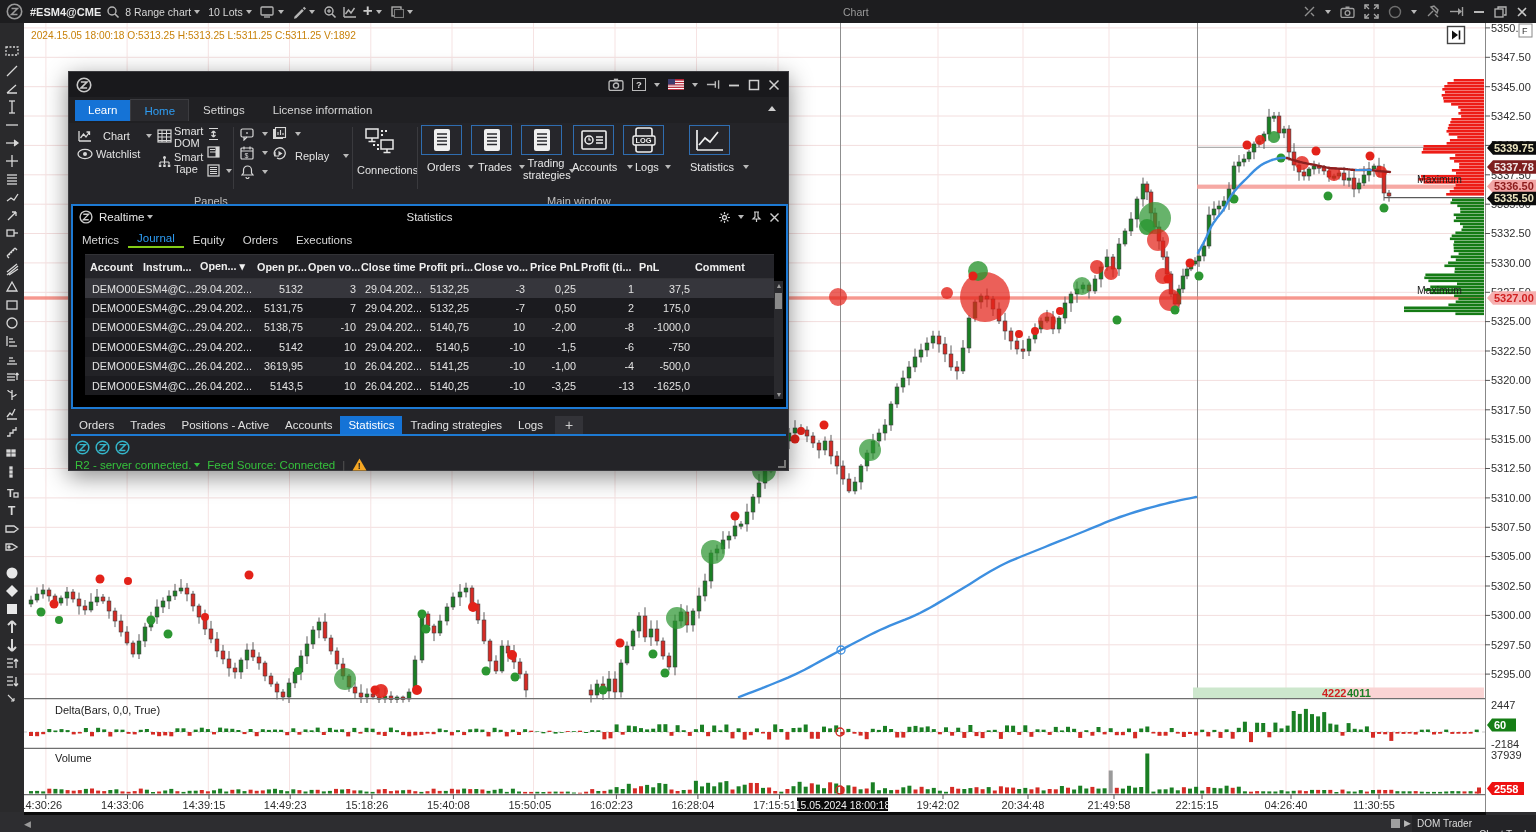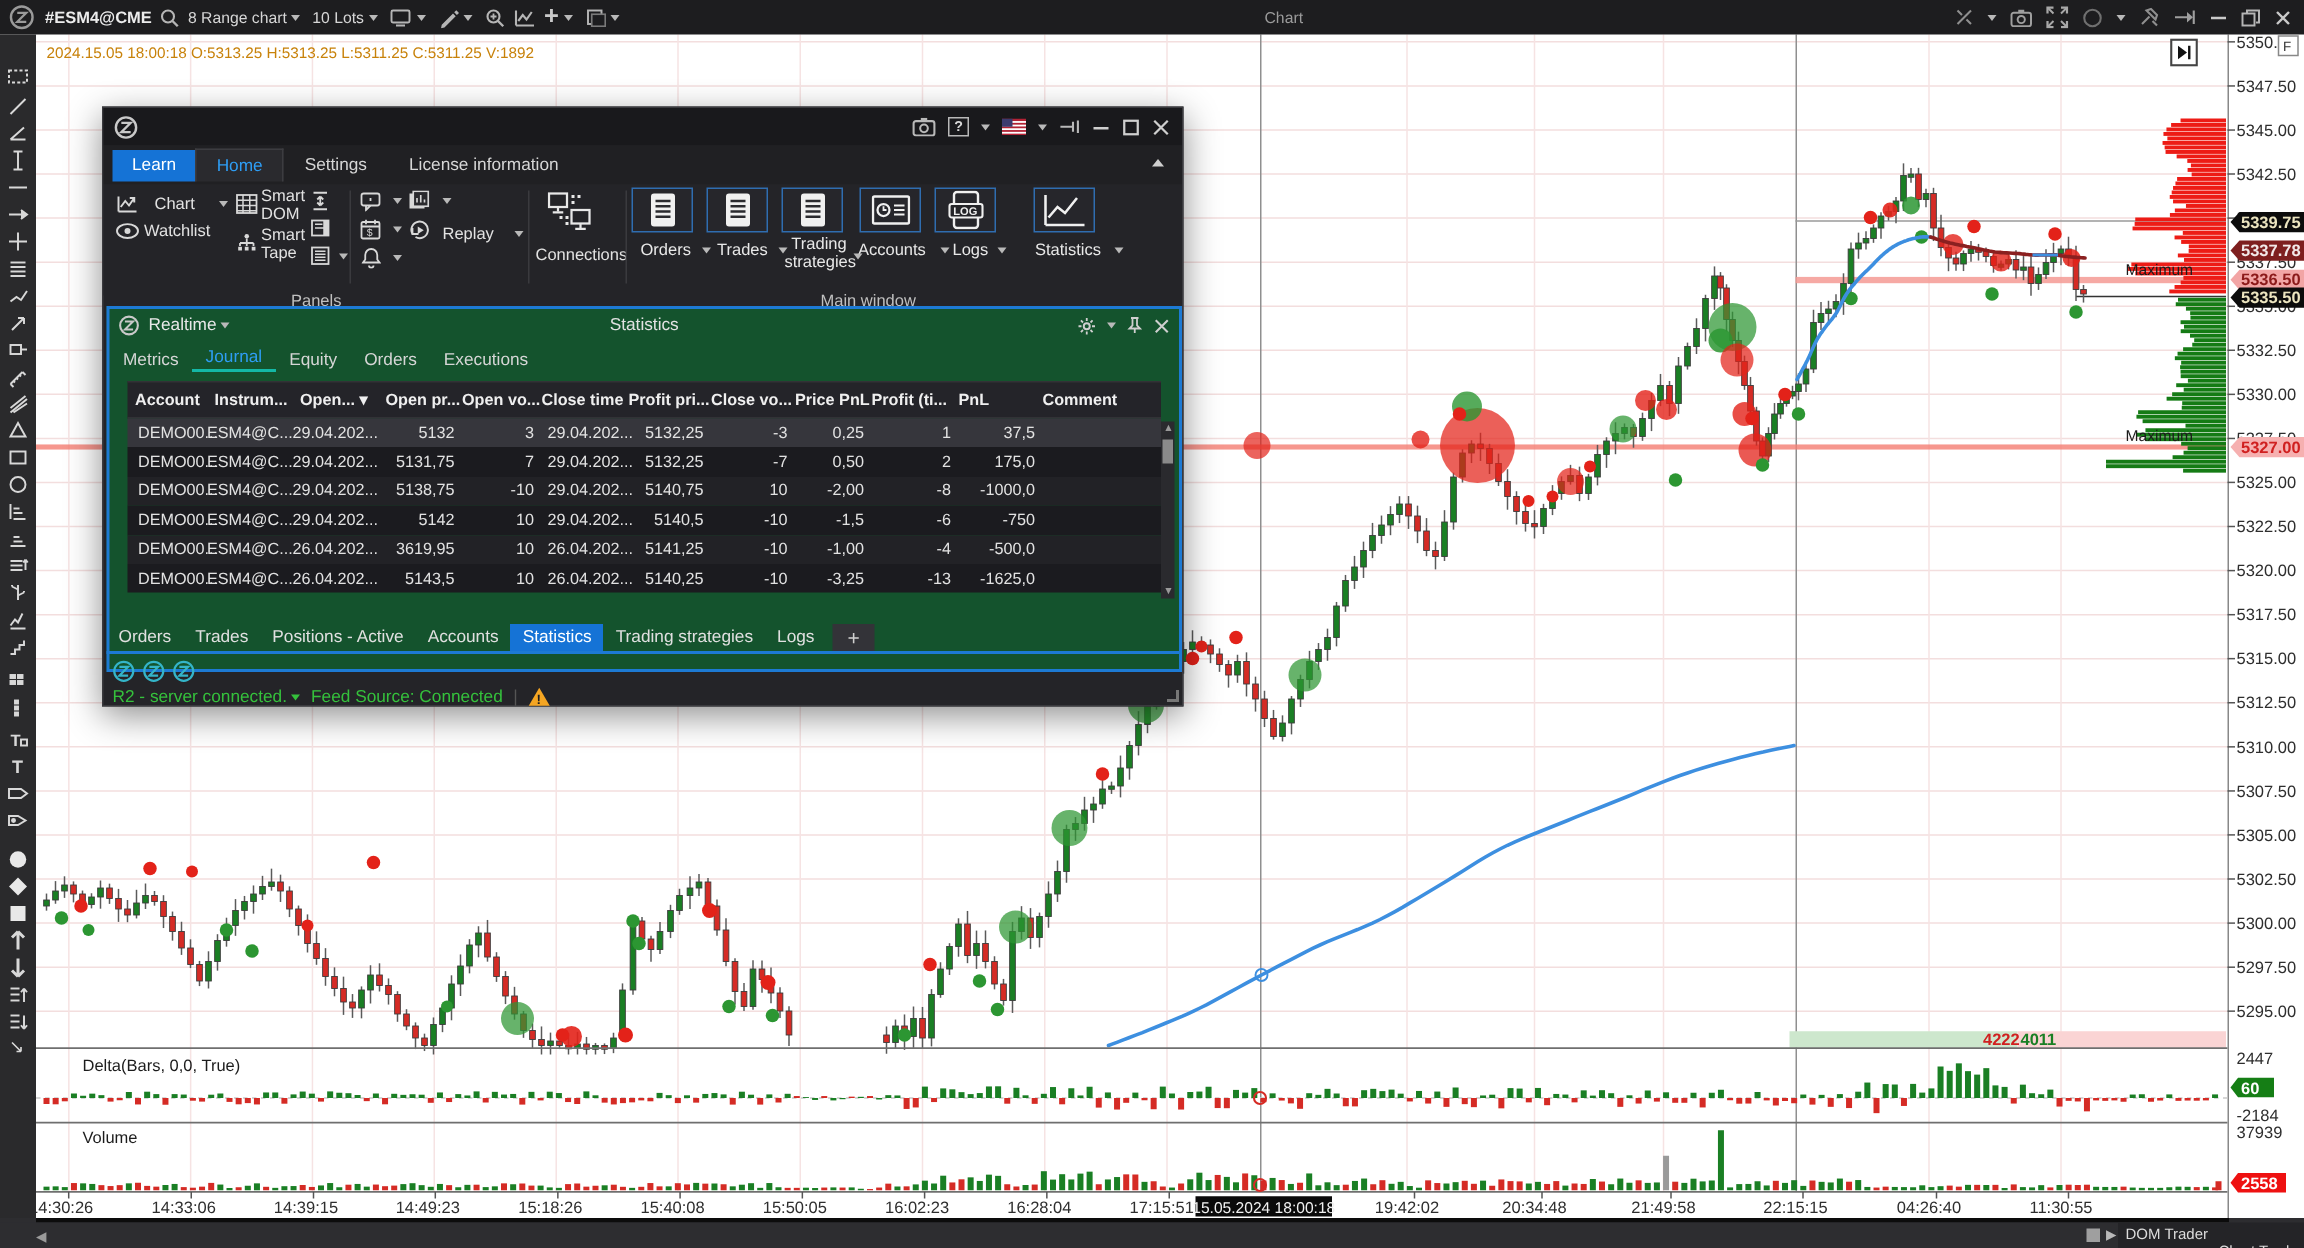--- a/index.html
+++ b/index.html
@@ -15,21 +15,21 @@
 #statbar{left:0;top:815px;width:1536px;height:17px;background:#2d2d30;z-index:31;color:#dcdcdc;
  font-size:11px}
 .win{left:68px;top:71px;width:721px;height:400px;background:#242428;z-index:40;
  border:1px solid #3a3a3e;color:#e6e6e6;font-size:11.5px;box-shadow:0 6px 22px rgba(0,0,0,.45)}
 .wtitle{height:25px;background:#19191c;display:flex;align-items:center;position:relative}
 .wtabs{height:26px;background:#202023;display:flex;align-items:center;position:relative}
 .ribbon{height:74px;background:#242428;position:relative;font-size:11px}
 .glabels{height:14px;position:relative;color:#c0c0c0;font-size:11px}
 .bigbtn{position:absolute;top:2px;width:41px;height:30px;border:1px solid #2f6db0;background:#26262b;
  display:flex;align-items:center;justify-content:center}
-.stats{position:absolute;left:2px;top:132px;width:717px;height:244px;border:2px solid #1d7ad4;background:#14532d}
+.stats{position:absolute;left:2px;top:132px;width:717px;height:205px;border:2px solid #1d7ad4;background:#000000}
 .sthead{height:22px;display:flex;align-items:center;position:relative}
 .sttabs{height:20px;display:flex;align-items:flex-end;gap:0;position:relative;font-size:11.5px}
 .tblh{display:flex;height:25px;align-items:center;background:#242429;border-top:1px solid #323236;
  border-bottom:1px solid #323236;font-weight:bold;font-size:10.8px;color:#efefef;white-space:nowrap}
 .tblh span{text-align:left;padding-left:5px;padding-right:0}
 .row{display:flex;height:19.4px;align-items:center;font-size:10.8px;color:#e2e2e2;white-space:nowrap}
 .c1{width:53px;padding-left:7px}.c2{width:57px}.c3{width:57px}.c4{width:51px;text-align:right}
 .c5{width:53px;text-align:right}.c6{width:58px;padding-left:9px}.c7{width:55px;text-align:right}
 .c8{width:56px;text-align:right}.c9{width:51px;text-align:right}.c10{width:58px;text-align:right}
 .c11{width:56px;text-align:right}.c12{width:70px;text-align:center}
@@ -1755,21 +1755,21 @@
  <svg width="11" height="12" viewBox="0 0 11 12">
             <path d="M3 1 h5 M4 1 v5 l-2 2 h7 l-2 -2 v-5 M5.5 8 v3" stroke="#cfcfcf" stroke-width="1.2" fill="none"></path>
           </svg>
  <svg width="11" height="11" viewBox="0 0 11 11">
             <path d="M1.5 1.5 9.5 9.5 M9.5 1.5 1.5 9.5" stroke="#cfcfcf" stroke-width="1.4"></path>
           </svg>
         </span>
       </div>
       <div class="sttabs">
 <span style="color:#d6d6d6;padding:2px 9px">Metrics</span>
-<span style="color:#2e9df4;padding:2px 9px;border-bottom:2px solid #14b8a6">Journal</span>
+<span style="color:#2e9df4;padding:2px 9px;border-bottom:2px solid #84cc16">Journal</span>
 <span style="color:#d6d6d6;padding:2px 9px">Equity</span>
 <span style="color:#d6d6d6;padding:2px 9px">Orders</span>
 <span style="color:#d6d6d6;padding:2px 9px">Executions</span>
 </div>
       <div style="position:absolute;left:12px;top:48px;right:12px">
         <div class="tblh">
           <span class="c1">Account</span>
           <span class="c2">Instrum...</span>
           <span class="c3">Open...&nbsp;▾</span>
           <span class="c4">Open pr...</span>

